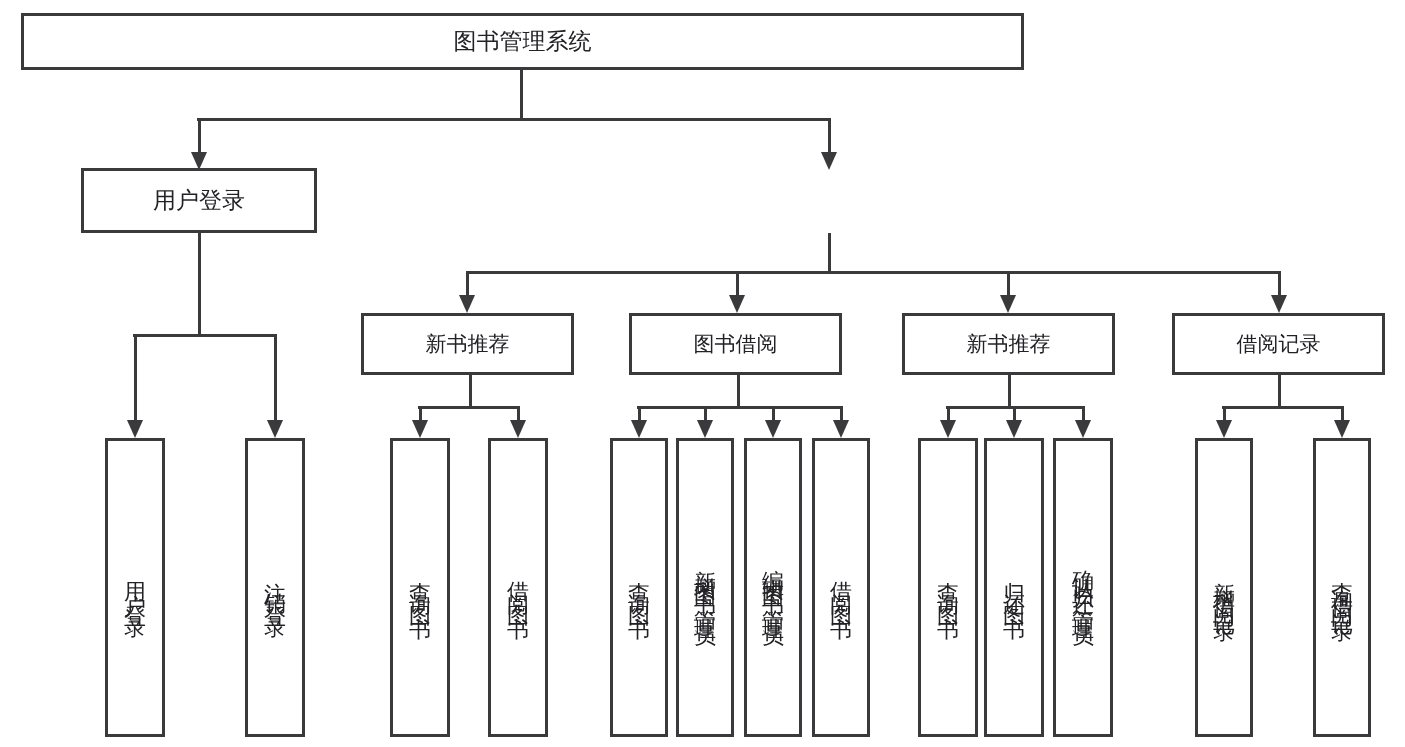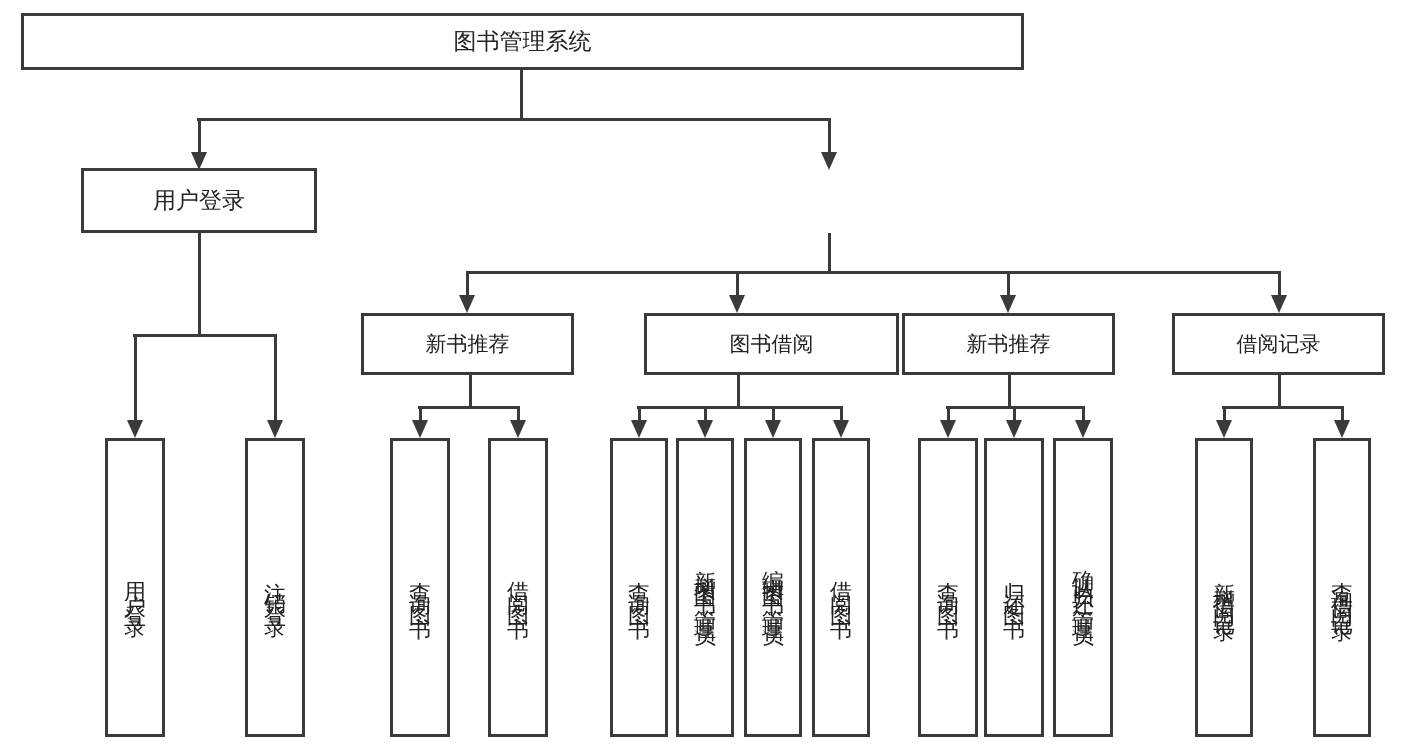--- a/index.html
+++ b/index.html
@@ -99,21 +99,21 @@
   <div class="shaft" style="left:736px;top:271px;height:26px"></div>
   <div class="head" style="left:729px;top:295px"></div>
   <div class="shaft" style="left:1007px;top:271px;height:26px"></div>
   <div class="head" style="left:1000px;top:295px"></div>
   <div class="shaft" style="left:1278px;top:271px;height:26px"></div>
   <div class="head" style="left:1271px;top:295px"></div>
 
   <div class="box lvl2" style="left:361px;top:313px;width:213px;height:62px">
     <span>新书推荐</span>
   </div>
-  <div class="box lvl2" style="left:644px;top:313px;width:255px;height:62px">
+  <div class="box lvl2" style="left:629px;top:313px;width:213px;height:62px">
     <span>图书借阅</span>
   </div>
   <div class="box lvl2" style="left:902px;top:313px;width:213px;height:62px">
     <span>新书推荐</span>
   </div>
   <div class="box lvl2" style="left:1172px;top:313px;width:213px;height:62px">
     <span>借阅记录</span>
   </div>
 
   <div class="vline" style="left:469px;top:375px;height:33px"></div>

